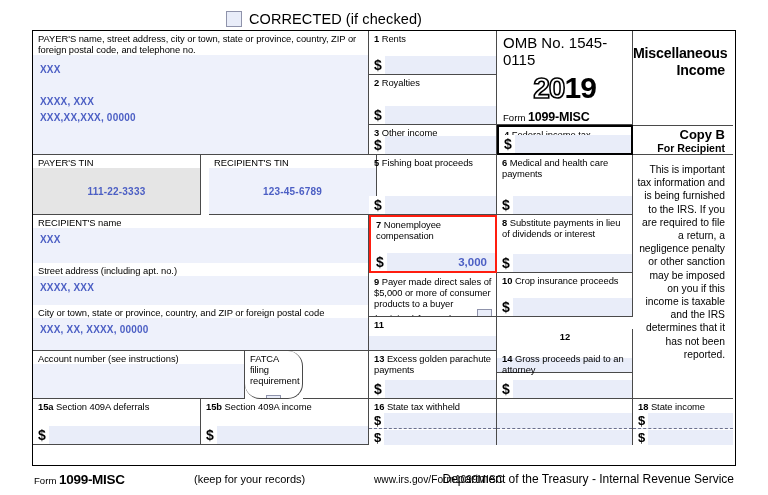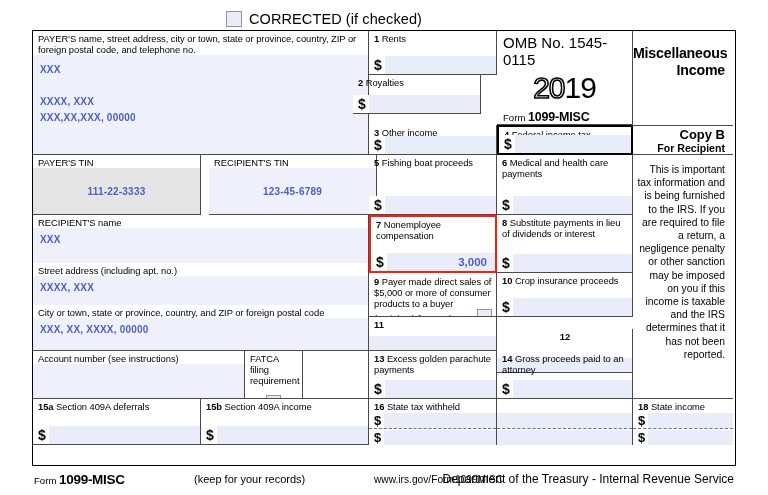--- a/index.html
+++ b/index.html
@@ -83,33 +83,33 @@
   }
 
   #recip-name{left:0;top:184px;width:336px;height:48px;background:#eef1fb;}
   #recip-street{left:0;top:232px;width:336px;height:42px;background:#eef1fb;}
   #recip-city{left:0;top:274px;width:336px;height:46px;background:#eef1fb;}
   .addr-val{padding:6px 0 0 7px;}
   #recip-name .cap,#recip-street .cap,#recip-city .cap{background:#fff;}
 
   #acct{left:0;top:320px;width:212px;height:48px;background:#eef1fb;}
   #acct .cap{background:#fff;}
-  #fatca{left:212px;top:320px;width:58px;height:48px;}
+  #fatca{left:212px;top:320px;width:58px;height:48px;border-radius:15px;}
   #fatca-blank{left:270px;top:320px;width:66px;height:48px;}
   .fatca-cb{
     width:13px;height:13px;border:1px solid #8f93ab;background:#e9edf9;
     margin:9px auto 0;
   }
 
   #b15a{left:0;top:368px;width:168px;height:46px;}
   #b15b{left:168px;top:368px;width:168px;height:46px;}
 
   
   #b1{left:336px;top:0;width:128px;height:44px;}
-  #b2{left:320px;top:44px;width:128px;height:39px;}
+  #b2{left:336px;top:44px;width:128px;height:50px;}
   #b3{left:336px;top:94px;width:128px;height:30px;}
   #omb{left:464px;top:0;width:136px;height:94px;}
   #b4{left:464px;top:94px;width:136px;height:30px;border:2.2px solid #000;}
   #b5{left:336px;top:124px;width:128px;height:60px;}
   #b6{left:464px;top:124px;width:136px;height:60px;}
   #b7{left:336px;top:184px;width:128px;height:58px;border:2.4px solid #ff1d0f;z-index:5;}
   #b8{left:464px;top:184px;width:136px;height:58px;}
   #b9{left:336px;top:242px;width:128px;height:44px;}
   #b10{left:464px;top:242px;width:136px;height:44px;}
   #b11{left:336px;top:286px;width:128px;height:34px;}
@@ -117,21 +117,21 @@
   #b13{left:336px;top:320px;width:128px;height:48px;}
   #b14{left:464px;top:320px;width:136px;height:48px;}
   #b16{left:336px;top:368px;width:128px;height:46px;}
   #b17{left:464px;top:368px;width:136px;height:46px;}
   #b18{left:600px;top:368px;width:100px;height:46px;}
 
   
   .omb-top{font-size:15px;padding:3px 0 0 6px;}
   .year{
     text-align:center;margin-top:5px;
-    font-size:30px;font-weight:normal;line-height:30px;letter-spacing:-1px;
+    font-size:30px;font-weight:bold;line-height:30px;letter-spacing:-1px;
   }
   .year .hollow{
     color:#fff;
     -webkit-text-stroke:1.6px #000;
     text-shadow:none;
   }
   .omb-form{font-size:9.6px;padding:7px 0 0 6px;}
   .omb-form b{font-size:12.5px;letter-spacing:-.2px;}
 
   

